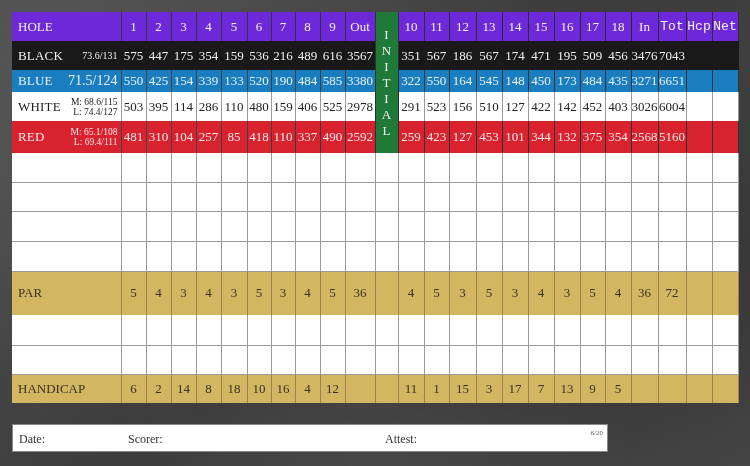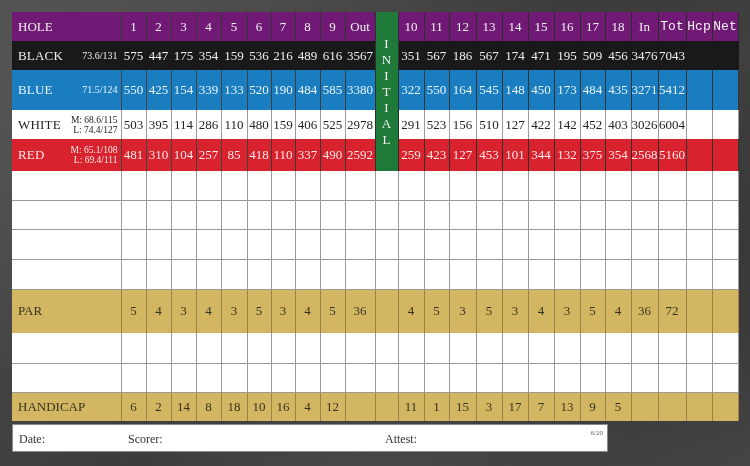--- a/index.html
+++ b/index.html
@@ -22,21 +22,21 @@
     width: 726px; height: 381px;
   }
   table.sc td {
     padding: 0; text-align: center; vertical-align: middle;
     font-size: 13px; white-space: nowrap; overflow: hidden;
     border-right: 1px solid rgba(0,0,0,0.25);
   }
   .label-cell { text-align: left !important; padding-left: 6px !important; position: relative; }
   .label-name { font-size: 13px; letter-spacing: 0.2px; }
   .rating { position: absolute; right: 3px; top: 50%; transform: translateY(-50%); font-size: 9.5px; text-align: right; line-height: 10px; }
-  tr.hole td { background: #701a75; color: #f2f2f2; border-right: 1px solid rgba(0,0,0,0.3); }
+  tr.hole td { background: #6d28d9; color: #f2f2f2; border-right: 1px solid rgba(0,0,0,0.3); }
   tr.black td { background: #191919; color: #f0f0f0; border-right: 1px solid #191919; }
   tr.blue td { background: #1a7dbf; color: #e8f3fb; border-right: 1px solid rgba(0,0,0,0.15); }
   tr.white td { background: #ffffff; color: #222; border-right: 1px solid #9a9a9a; }
   tr.red td { background: #d8222e; color: #fde8e8; border-right: 1px solid rgba(0,0,0,0.15); }
   tr.blank td { background: #ffffff; border-right: 1px solid #9a9a9a; border-bottom: 1px solid #9a9a9a; }
   tr.gold td { background: #d2b662; color: #3a3220; border-right: 1px solid #9b8449; }
   tr.white td, tr.black td, tr.blue td, tr.red td { border-bottom: 0; }
   td.initial {
     background: #1f7a3a !important; color: #f2f2f2;
     border-left: 1px solid rgba(0,0,0,0.3); border-right: 1px solid rgba(0,0,0,0.3);
@@ -145,22 +145,22 @@
           <td>174</td>
           <td>471</td>
           <td>195</td>
           <td>509</td>
           <td>456</td>
           <td>3476</td>
           <td>7043</td>
           <td></td>
           <td></td>
         </tr>
-        <tr class="blue" style="height: 40px;">
-          <td class="label-cell"><span class="label-name">BLUE</span><span class="rating" style="font-size: 10px;">
+        <tr class="blue" style="height: 22px;">
+          <td class="label-cell"><span class="label-name">BLUE</span><span class="rating" style="font-size: 14px;">
               <div>71.5/124</div>
             </span></td>
           <td>550</td>
           <td>425</td>
           <td>154</td>
           <td>339</td>
           <td>133</td>
           <td>520</td>
           <td>190</td>
           <td>484</td>
@@ -169,21 +169,21 @@
           <td>322</td>
           <td>550</td>
           <td>164</td>
           <td>545</td>
           <td>148</td>
           <td>450</td>
           <td>173</td>
           <td>484</td>
           <td>435</td>
           <td>3271</td>
-          <td>5412</td>
+          <td>6651</td>
           <td></td>
           <td></td>
         </tr>
         <tr class="white" style="height: 29px;">
           <td class="label-cell"><span class="label-name">WHITE</span><span class="rating">
               <div>M: 68.6/115</div>
               <div>L: 74.4/127</div>
             </span></td>
           <td>503</td>
           <td>395</td>

